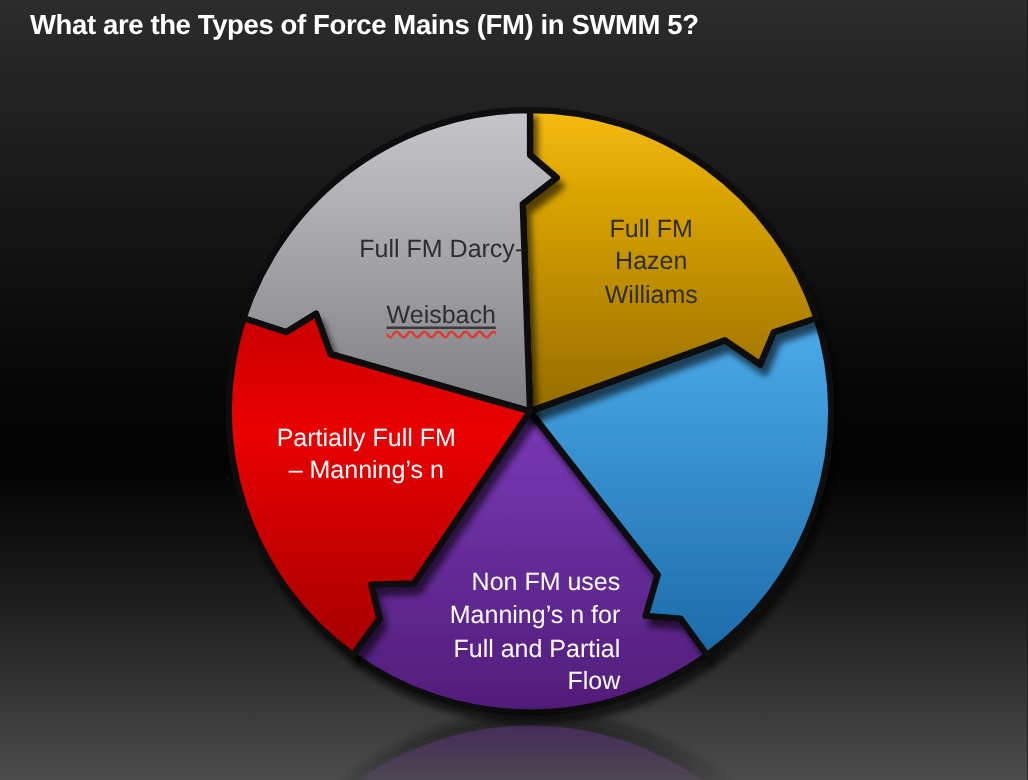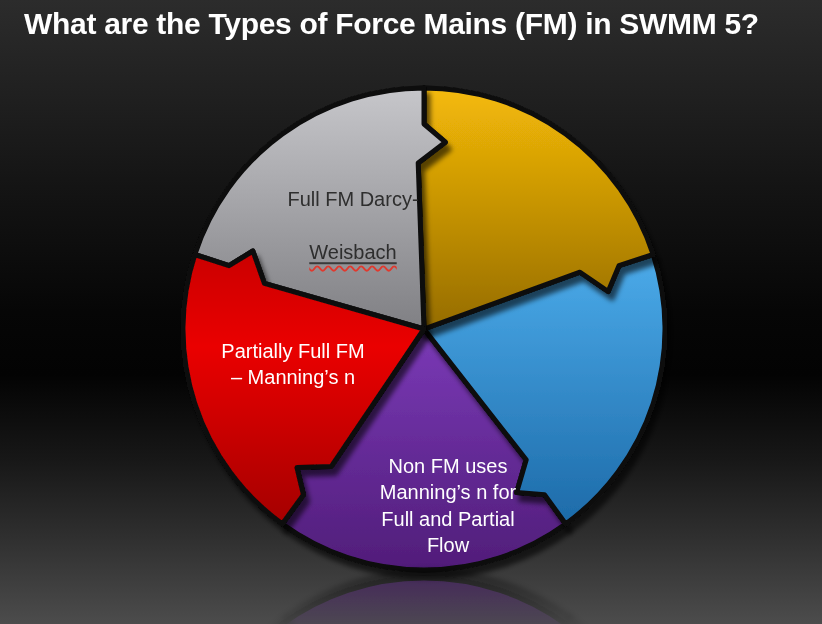--- a/index.html
+++ b/index.html
@@ -5,21 +5,21 @@
   html,body { margin:0; padding:0; background:#1a1a1a; }
   .slide {
     position:relative; width:822px; height:624px; overflow:hidden;
     font-family:"Liberation Sans", sans-serif;
     background:linear-gradient(180deg,
       #2c2c2c 0%, #242424 10%, #141414 30%, #060606 50%,
       #030303 60%, #181818 74%, #2f2f2f 86%, #4c4c4c 100%);
   }
   .title {
     position:absolute; left:24px; top:7px; width:790px;
-    color:#ffffff; font-size:30px; font-weight:bold; letter-spacing:-0.3px;
+    color:#ffffff; font-size:22px; font-weight:bold; letter-spacing:-0.3px;
     white-space:nowrap;
   }
   .pie-svg { position:absolute; left:0; top:0; }
   .wedge { stroke:#0c0c0c; stroke-width:5; stroke-linejoin:round; }
   .wedge-label {
     position:absolute; transform:translate(-50%,-50%);
     text-align:center; font-size:20px; line-height:1.32;
     white-space:pre-line; pointer-events:none;
   }
   .text-light { color:#ffffff; }
@@ -93,23 +93,26 @@
       <path class="wedge" fill="url(#g-red)" filter="url(#wshadow)" d="M424 329 L331.2 466.6 L297 467.6 L303.5 494.8 L282.3 524
                A241 241 0 0 1 194.8 254.5
                L229 265.7 L252.9 251 L264.4 283.3 Z"></path>
     </g>
 
     <g opacity="0.5" mask="url(#refl-mask)">
       <use href="#pie" transform="translate(0,1148) scale(1,-1)"></use>
     </g>
   </svg>
 
+  <div class="wedge-label text-dark" style="left:521px; top:210px;">Full FM
+Hazen
+Williams</div>
 
 
-  <div class="wedge-label text-light" style="left:448px; top:506px;">Non FM uses
+  <div class="wedge-label text-light" style="left:428px; top:506px;text-align:right;">Non FM uses
 Manning’s n for
 Full and Partial
 Flow</div>
 
   <div class="wedge-label text-light" style="left:293px; top:364px;">Partially Full FM
 – Manning’s n</div>
 
   <div class="wedge-label text-dark" style="left:326px; top:213px;margin-left:27px;">
     <span>Full FM Darcy-</span><br>
     <span class="u-solid"><span class="u-wavy">Weisbach</span></span>

